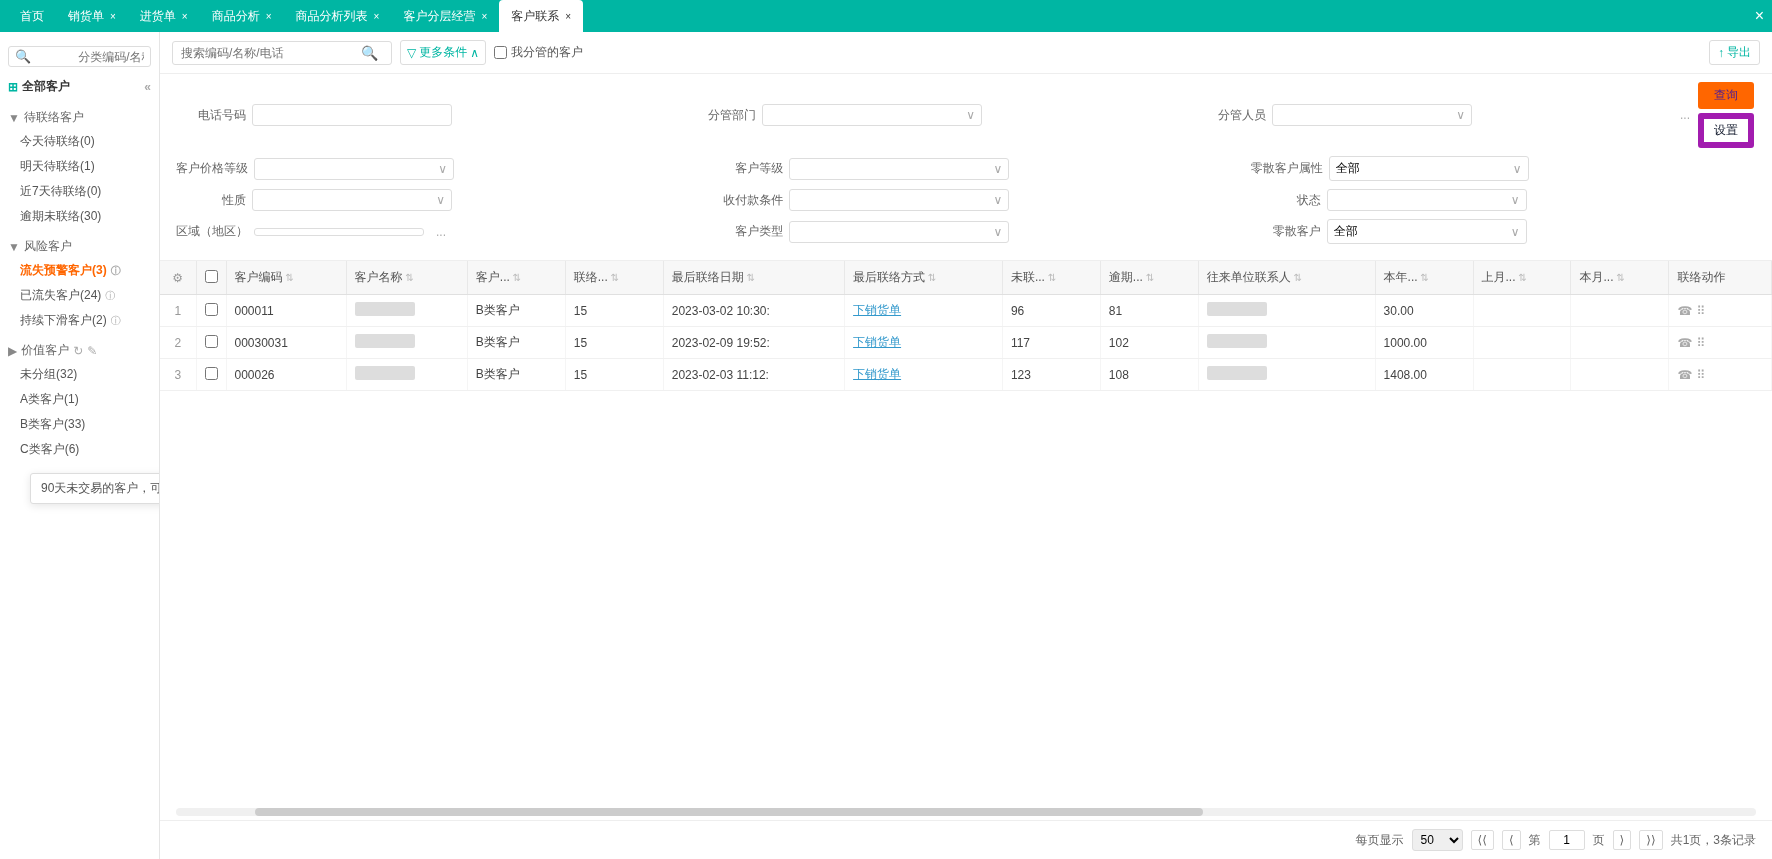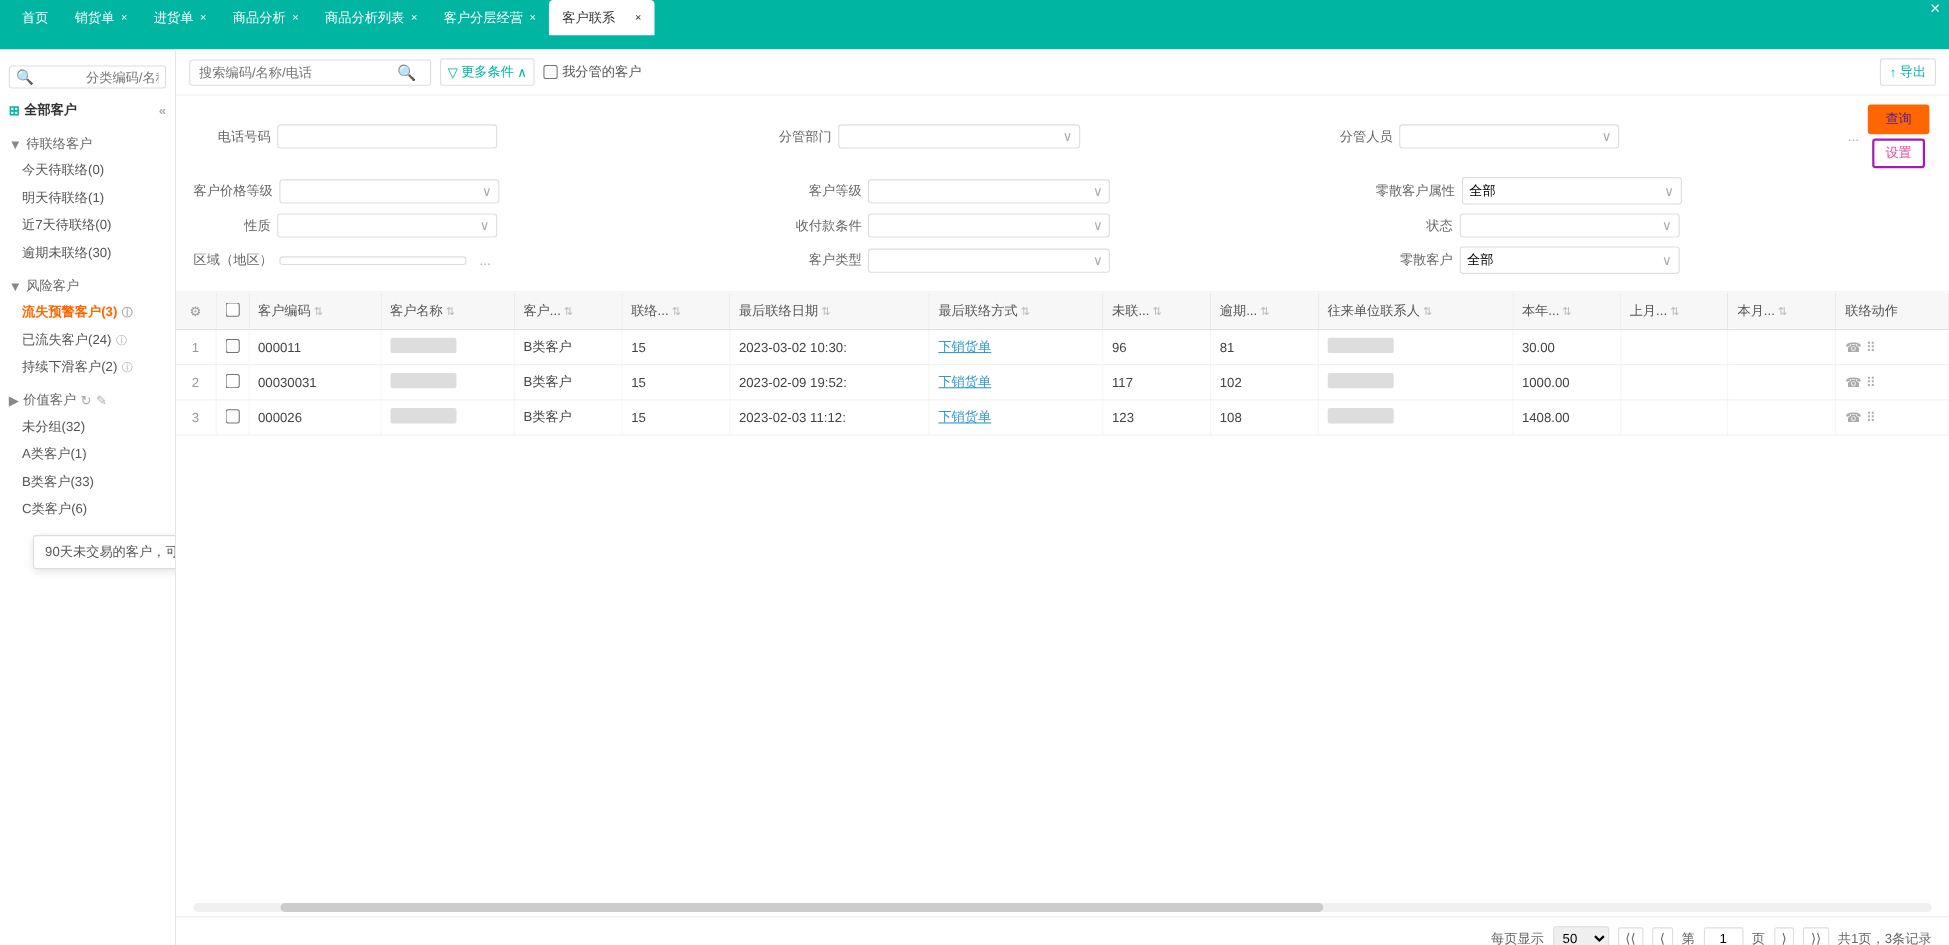--- a/index.html
+++ b/index.html
@@ -1,41 +1,40 @@
 <!DOCTYPE html>
 <html><head>
   <meta charset="utf-8">
   <style>
     * { box-sizing: border-box; margin: 0; padding: 0; font-family: 'Microsoft YaHei', Arial, sans-serif; font-size: 12px; }
     body { background: #f5f5f5; overflow: hidden; }
 
     
     .top-nav {
       display: flex;
-      align-items: flex-start;
+      align-items: center;
       background: #00b6a3;
-      height: 45px;
+      height: 32px;
       padding: 0 8px;
     }
     .top-nav .nav-tab {
       display: flex;
       align-items: center;
       padding: 0 12px;
       height: 32px;
       color: #fff;
       cursor: pointer;
       font-size: 12px;
       white-space: nowrap;
       position: relative;
     }
     .top-nav .nav-tab.active {
       background: #fff;
       color: #333;
       border-radius: 4px 4px 0 0;
-      gap: 12px;
     }
     .top-nav .nav-tab .close-btn {
       margin-left: 6px;
       font-size: 10px;
       color: inherit;
       cursor: pointer;
     }
     .top-nav .home-tab {
       color: #fff;
       font-size: 12px;
@@ -243,22 +242,22 @@
       background: #ff6600;
       color: #4c1d95;
       border: none;
       border-radius: 3px;
       padding: 5px 16px;
       cursor: pointer;
       font-size: 12px;
     }
     .settings-btn {
       background: #fff;
-      color: #ec4899;
-      border: 2px solid #a21caf;
+      color: #0f172a;
+      border: 6px solid #a21caf;
       border-radius: 3px;
       padding: 3px 10px;
       cursor: pointer;
       font-size: 12px;
       margin-top: 4px;
     }
     .filter-actions {
       display: flex;
       flex-direction: column;
       align-items: center;

